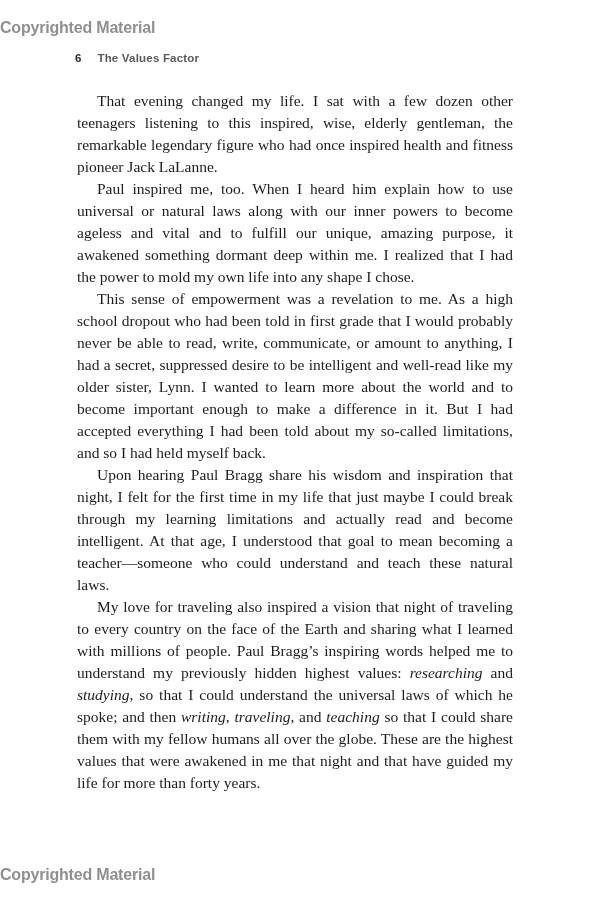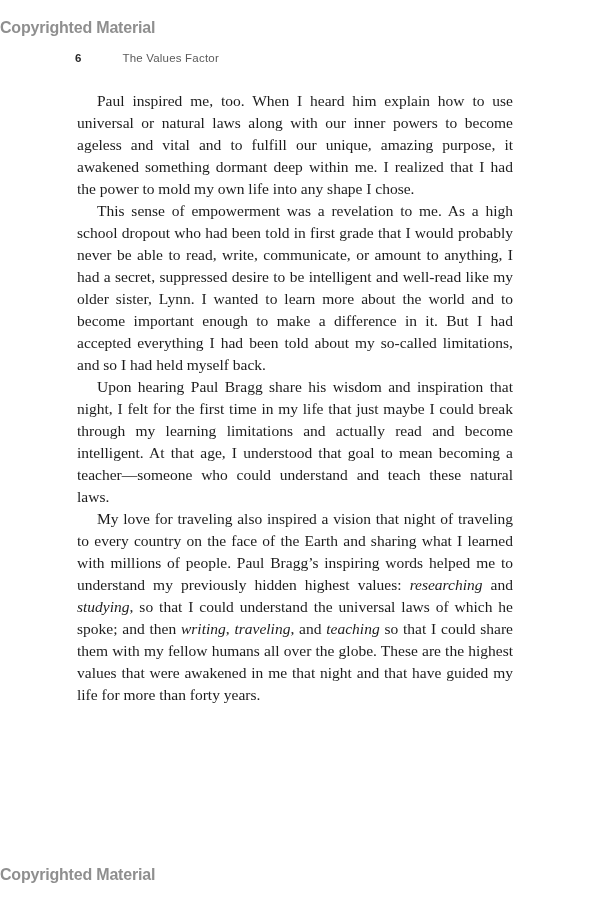--- a/index.html
+++ b/index.html
@@ -40,24 +40,23 @@
     align-items: baseline;
     gap: 16px;
     font-family: "Liberation Sans", sans-serif;
     font-size: 11.5px;
   }
   .running-header .page-num {
     font-weight: 700;
     color: var(--header-num);
   }
   .running-header .book-title {
-    font-weight: 400;
+    font-weight: 700;
     color: var(--header-title);
     letter-spacing: 0.2px;
-    margin-left: 25px;
   }
   .page-body {
     position: absolute;
     top: 90px;
     left: 77px;
     width: 436px;
     color: var(--text);
     font-size: 15.5px;
     line-height: 22px;
     text-align: justify;
@@ -73,19 +72,20 @@
 <body>
 
 <div class="notice top">Copyrighted Material</div>
 
 <div class="running-header">
   <span class="page-num">6</span>
   <span class="book-title">The Values Factor</span>
 </div>
 
 <div class="page-body">
+    <p><span>That evening changed my life. I sat with a few dozen other teenagers listening to this inspired, wise, elderly gentleman, the remarkable legendary figure who had once inspired health and fitness pioneer Jack LaLanne.</span></p>
     <p><span>Paul inspired me, too. When I heard him explain how to use universal or natural laws along with our inner powers to become ageless and vital and to fulfill our unique, amazing purpose, it awakened something dormant deep within me. I realized that I had the power to mold my own life into any shape I chose.</span></p>
     <p><span>This sense of empowerment was a revelation to me. As a high school dropout who had been told in first grade that I would probably never be able to read, write, communicate, or amount to anything, I had a secret, suppressed desire to be intelligent and well-read like my older sister, Lynn. I wanted to learn more about the world and to become important enough to make a difference in it. But I had accepted everything I had been told about my so-called limitations, and so I had held myself back.</span></p>
     <p><span>Upon hearing Paul Bragg share his wisdom and inspiration that night, I felt for the first time in my life that just maybe I could break through my learning limitations and actually read and become intelligent. At that age, I understood that goal to mean becoming a teacher—someone who could understand and teach these natural laws.</span></p>
     <p><span>My love for traveling also inspired a vision that night of traveling to every country on the face of the Earth and sharing what I learned with millions of people. Paul Bragg’s inspiring words helped me to understand my previously hidden highest values: </span><em>researching</em><span> and </span><em>studying</em><span>, so that I could understand the universal laws of which he spoke; and then </span><em>writing</em><span>, </span><em>traveling</em><span>, and </span><em>teaching</em><span> so that I could share them with my fellow humans all over the globe. These are the highest values that were awakened in me that night and that have guided my life for more than forty years.</span></p>
   </div>
 
 <div class="notice bottom">Copyrighted Material</div>
 
 </body></html>

